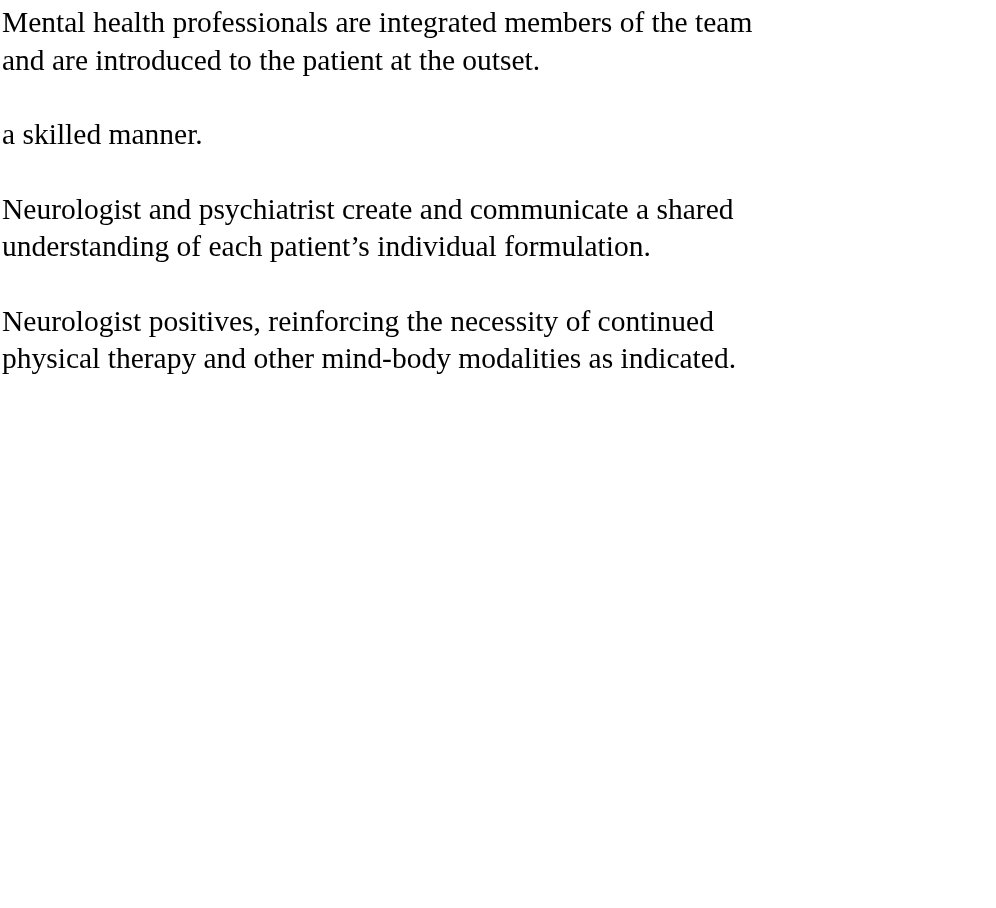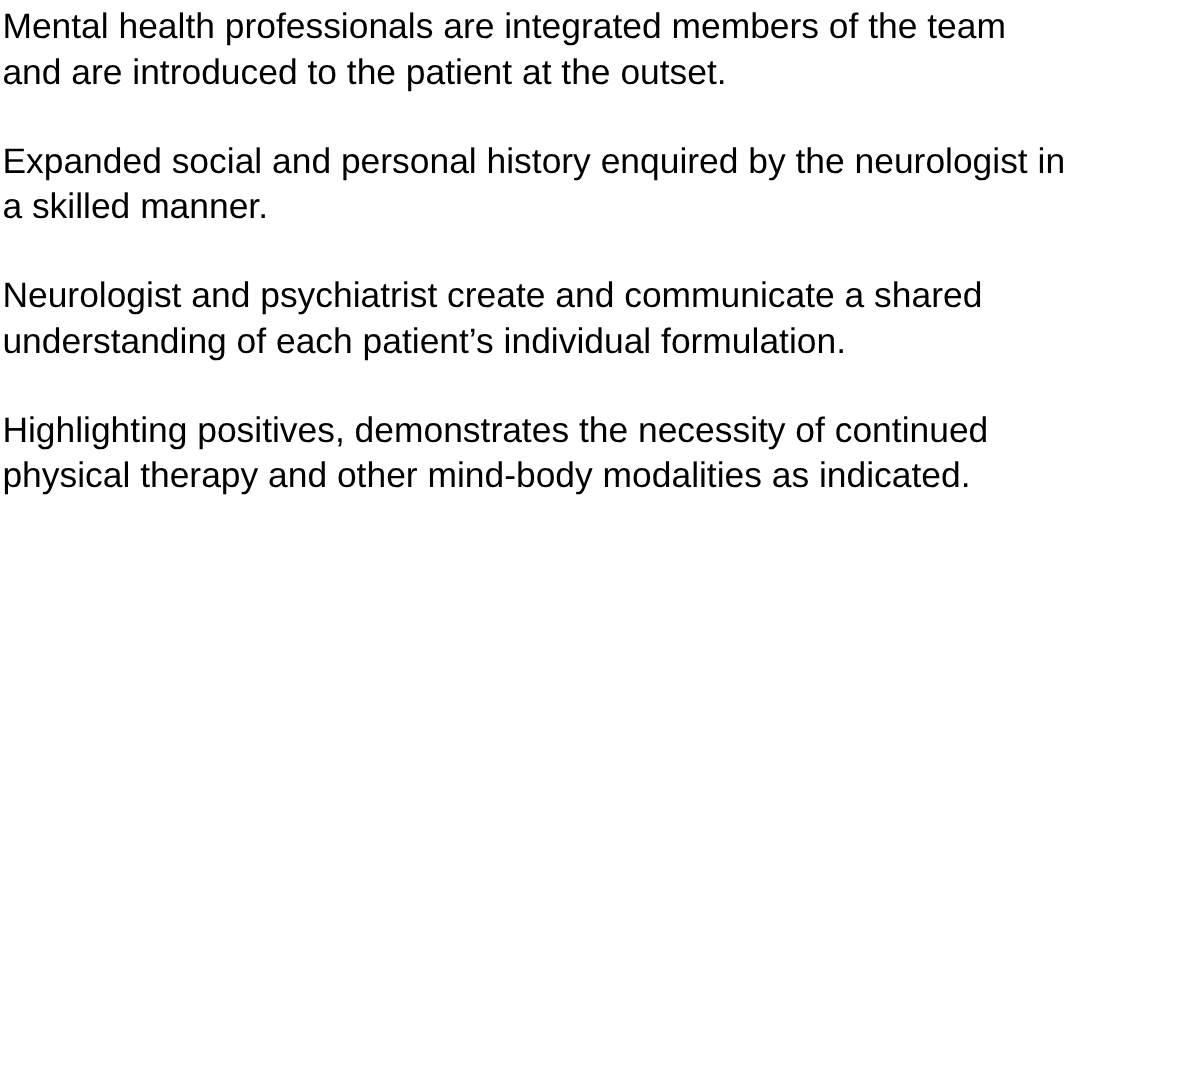--- a/index.html
+++ b/index.html
@@ -5,37 +5,36 @@
   html, body { margin: 0; padding: 0; background: #ffffff; }
   body { width: 996px; height: 908px; overflow: hidden; }
   .doc {
     padding: 4px 0 0 2px;
     font-family: "Liberation Sans", sans-serif;
     font-size: 29.5px;
     line-height: 37.5px;
     color: #000000;
   }
   .para { margin: 0 0 37px 0; }
-  .line { display: block; white-space: nowrap; }
+  .line { display: block; white-space: nowrap; font-family: Liberation Serif, serif; }
 </style>
 </head>
 <body>
 
 <div class="doc">
   <p class="para">
     <span class="line">Mental health professionals are integrated members of the team</span>
     <span class="line">and are introduced to the patient at the outset.</span>
   </p>
   <p class="para">
   </p>
   <p class="para">
-    <span class="line">Expanded social and personal history enquired by the neurologist in</span>
     <span class="line">a skilled manner.</span>
   </p>
   <p class="para">
     <span class="line">Neurologist and psychiatrist create and communicate a shared</span>
     <span class="line">understanding of each patient’s individual formulation.</span>
   </p>
   <p class="para">
-    <span class="line">Highlighting positives, demonstrates the necessity of continued</span>
+    <span class="line">Neurologist positives, reinforcing the necessity of continued</span>
     <span class="line">physical therapy and other mind-body modalities as indicated.</span>
   </p>
 </div>
 
 </body></html>

